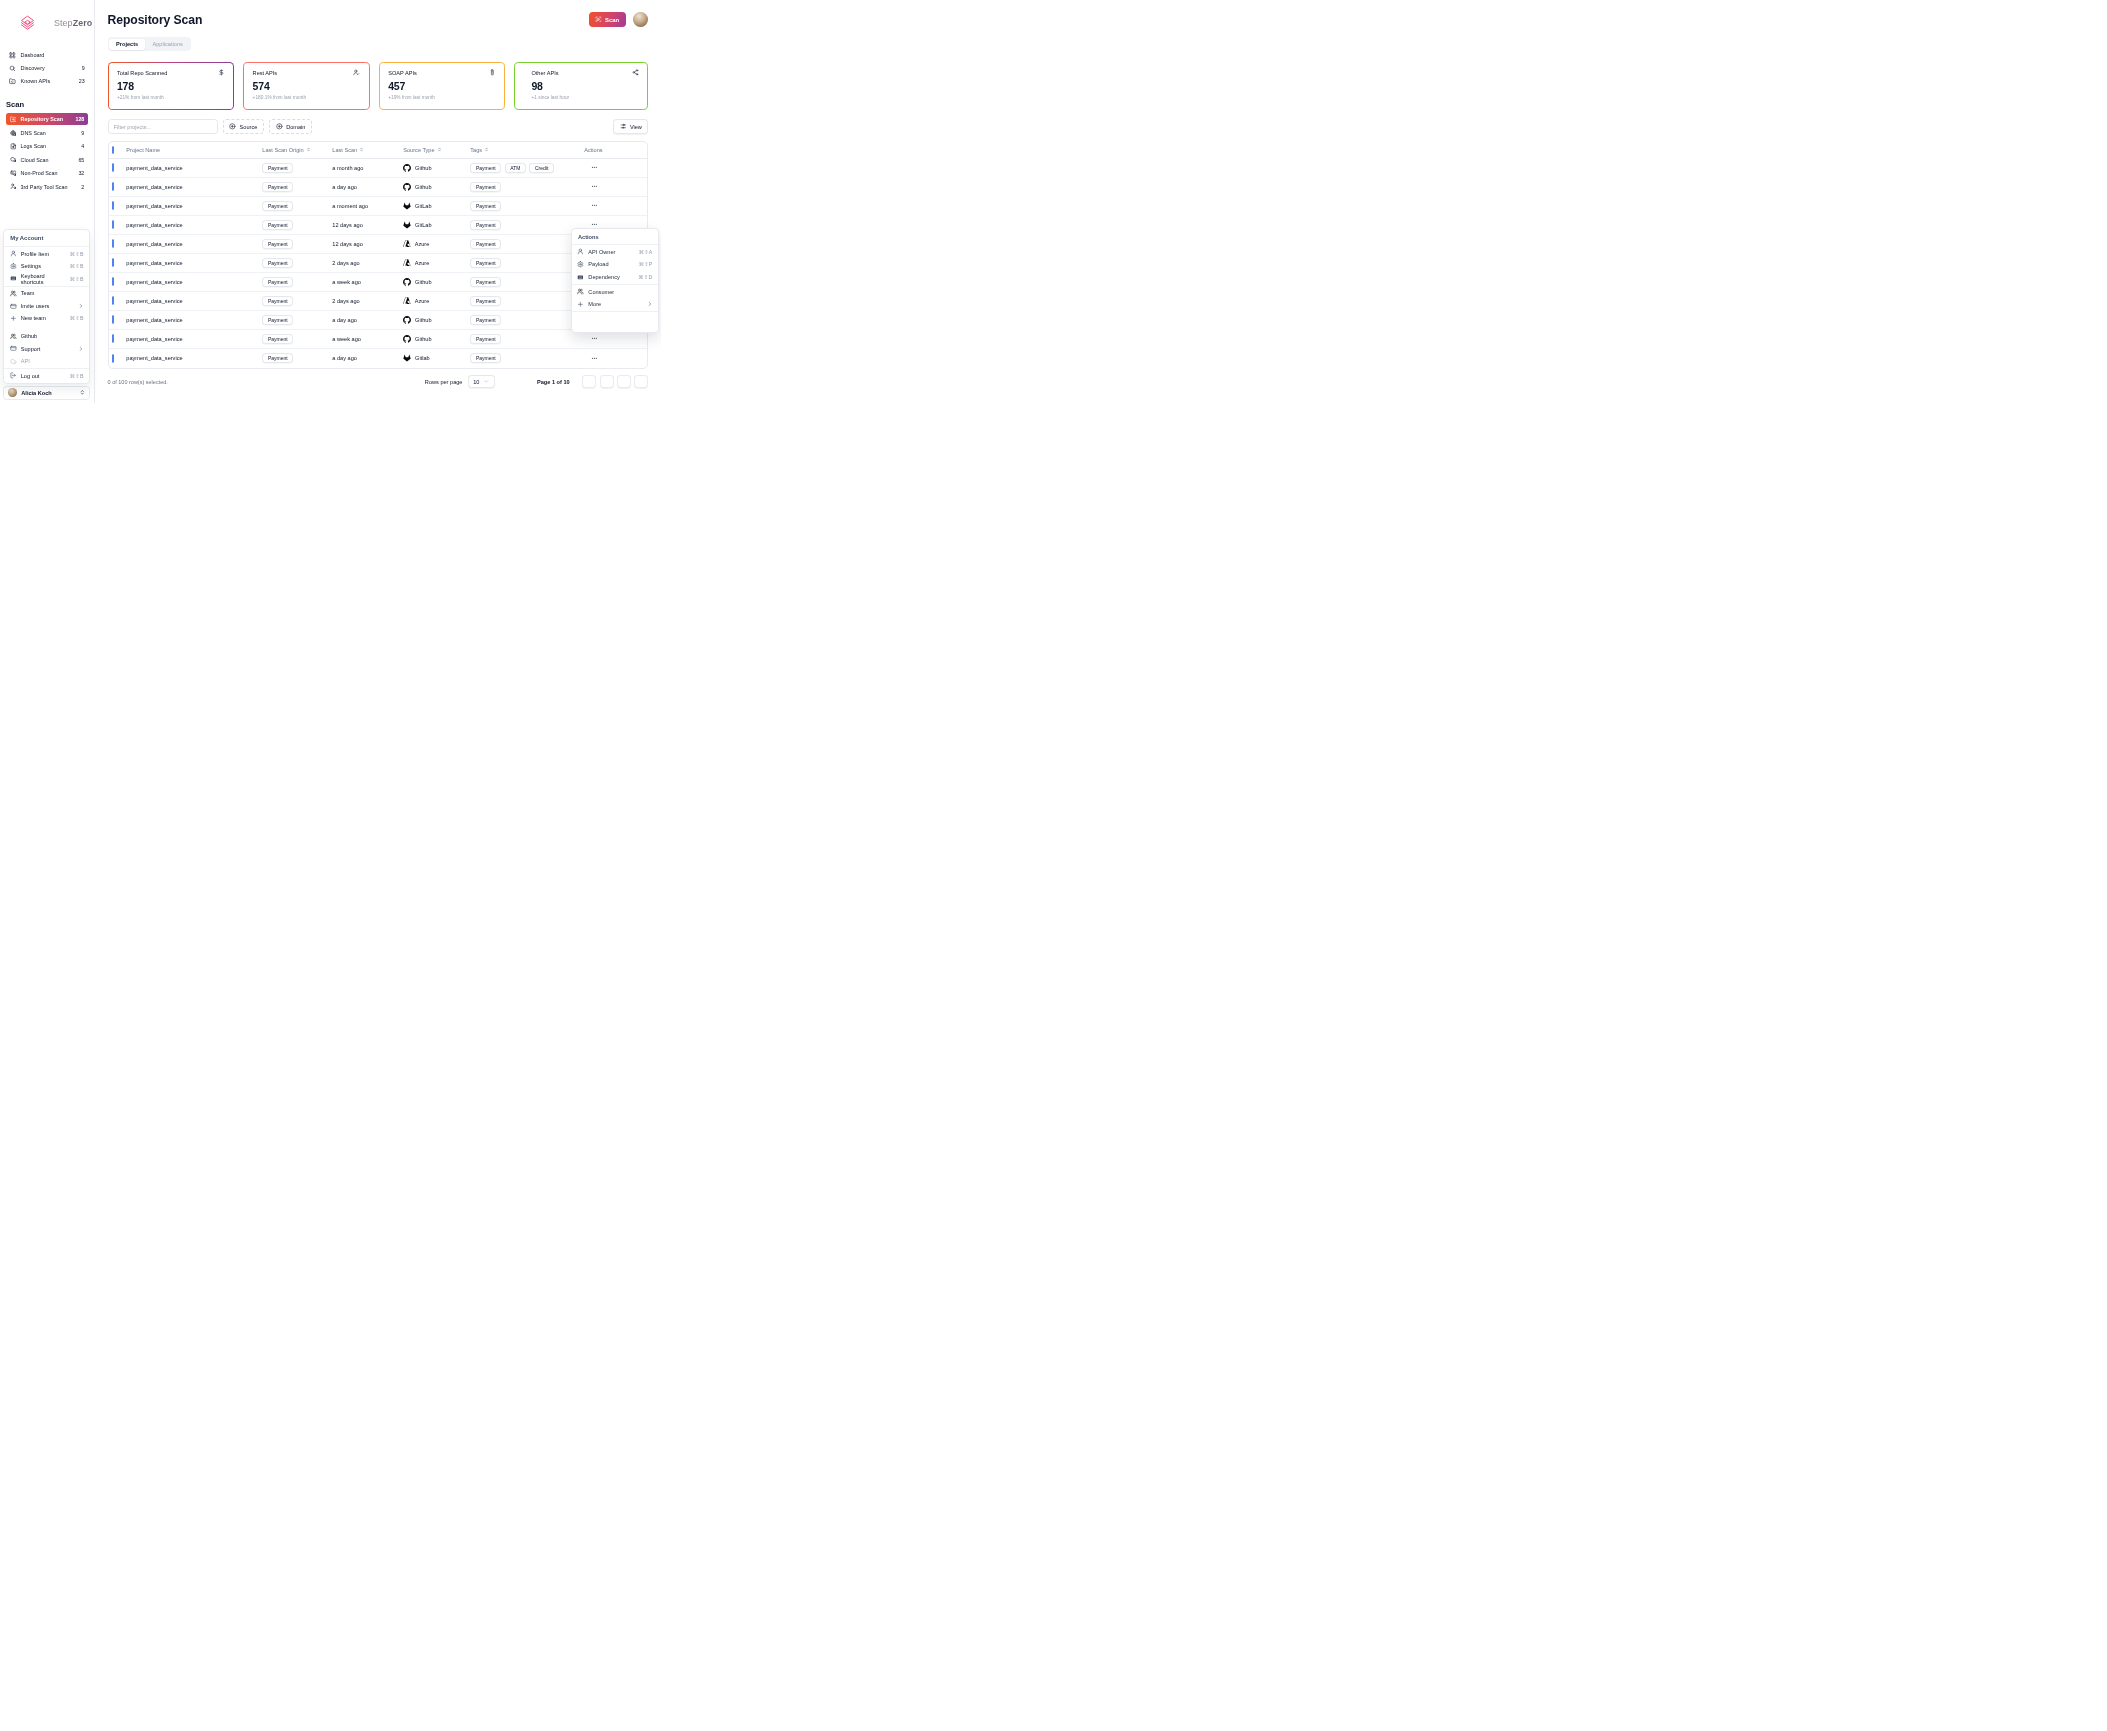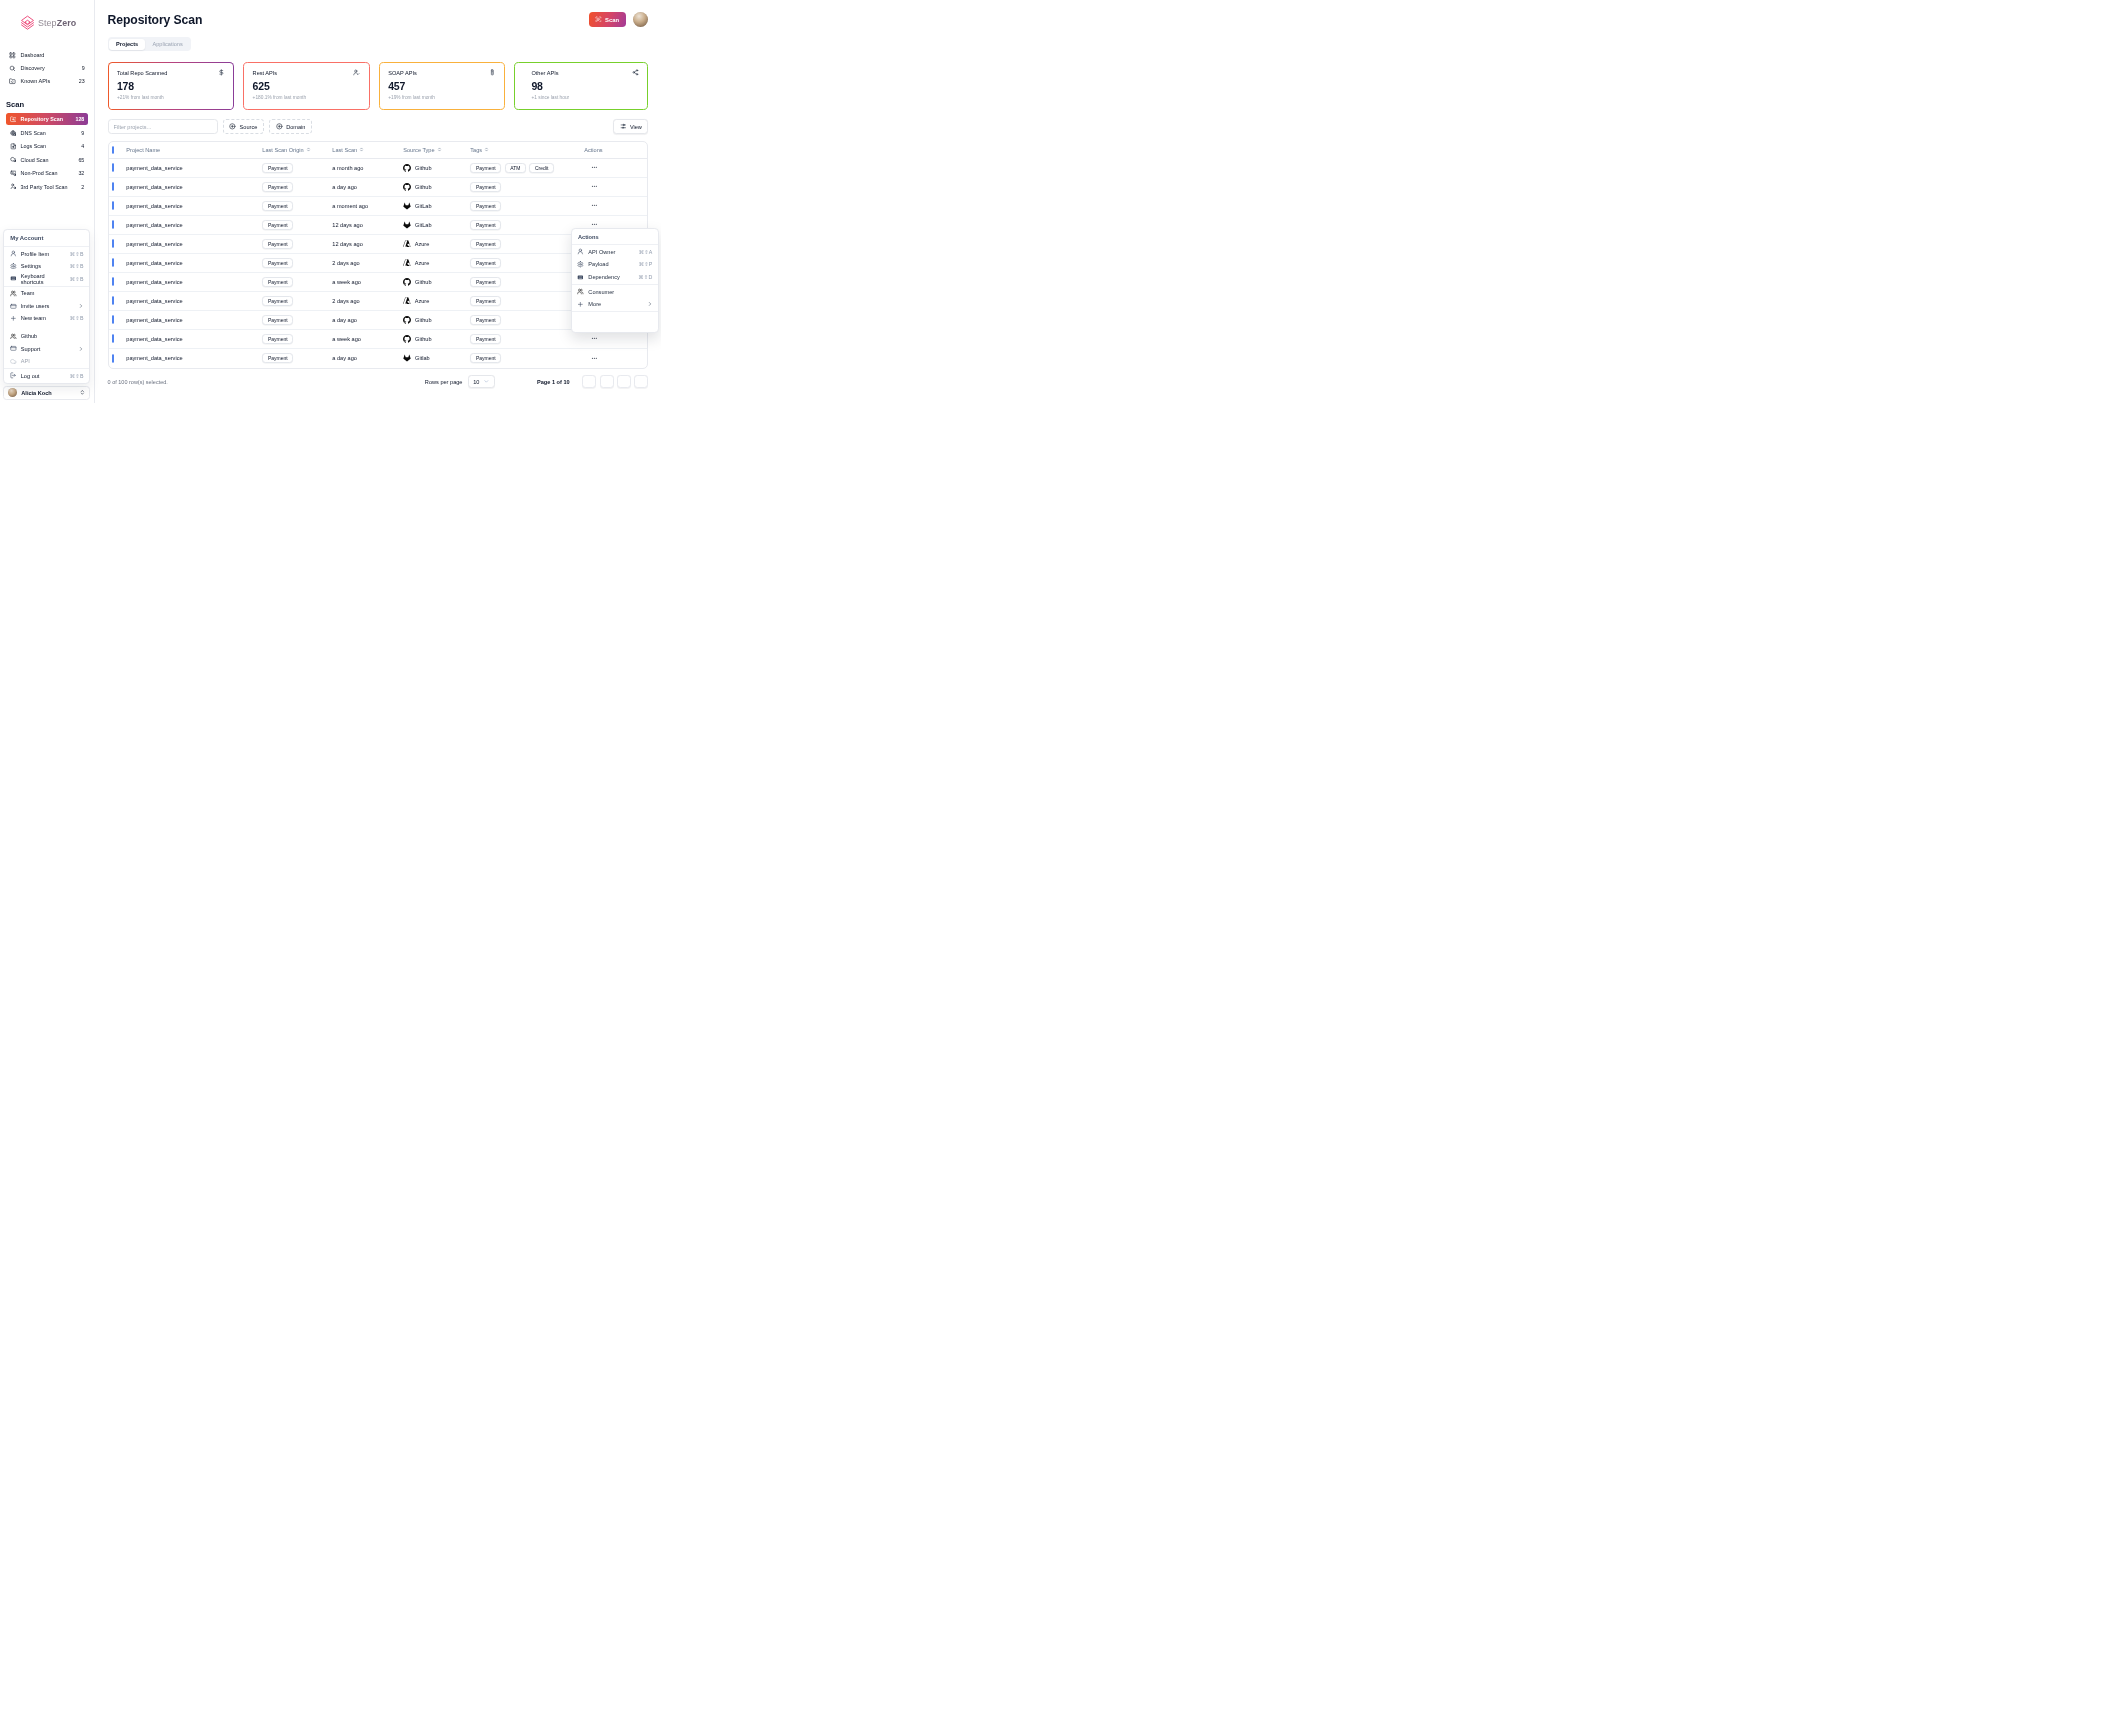--- a/index.html
+++ b/index.html
@@ -6,21 +6,21 @@
   html,body { margin:0; padding:0; }
   body {
     width:661px; height:403px; overflow:hidden;
     font-family:"Liberation Sans", sans-serif;
     color:#0f172a; background:#fff;
   }
   .app { position:relative; display:flex; width:661px; height:403px; }
 
   
   .sidebar { position:relative; width:95px; min-width:95px; height:100%; border-right:0.4px solid #e8eaef; background:#fff; }
-  .logo { display:flex; align-items:center; gap:3px; margin:15px 0 0 20px; }
+  .logo { display:flex; align-items:center; gap:19px; margin:15px 0 0 20px; }
   .logo-text { font-size:8.9px; color:#938b95; letter-spacing:0.1px; }
   .logo-text b { color:#6e6374; font-weight:700; }
   .side-nav { margin-top:17.7px; }
   .snav-item { display:flex; align-items:center; gap:4.6px; height:13px; padding:0 9.3px; font-size:5.5px; color:#111827; cursor:pointer; }
   .snav-item .ico { color:#111827; display:flex; }
   .snav-item .cnt { margin-left:auto; font-size:5.3px; color:#111827; }
   .scan-title { margin:12.6px 0 4.2px 5.9px; font-size:7.6px; font-weight:700; }
   .scan-list { padding:0 5.9px; }
   .scan-item { display:flex; align-items:center; gap:4.2px; height:11.8px; margin-bottom:1.7px; padding:0 3.8px; border-radius:2.5px; font-size:5.4px; cursor:pointer; }
   .scan-item .ico { display:flex; }
@@ -418,21 +418,21 @@
           <div class="stat-top">
             <span>Rest APIs</span>
             <span class="ico">
               <svg width="6.7" height="6.7" viewBox="0 0 24 24" fill="none" stroke="currentColor" stroke-width="2" stroke-linecap="round" stroke-linejoin="round">
                 <circle cx="10" cy="7.5" r="4"></circle>
                 <path d="M2.5 21a7.5 7.5 0 0 1 12.5-5.6"></path>
                 <path d="m15.5 18.5 2 2 4-4"></path>
               </svg>
             </span>
           </div>
-          <div class="stat-val">625</div>
+          <div class="stat-val">574</div>
           <div class="stat-sub">+180.1% from last month</div>
         </div>
         <div class="stat" style="border-color: rgb(249, 177, 60);">
           <div class="stat-top">
             <span>SOAP APIs</span>
             <span class="ico">
               <svg width="6.7" height="6.7" viewBox="0 0 24 24" fill="none" stroke="currentColor" stroke-width="2" stroke-linecap="round" stroke-linejoin="round">
                 <rect x="8.5" y="3" width="7" height="18" rx="1.8"></rect>
                 <path d="M11 7.5h2"></path>
                 <path d="M11 11h2"></path>

